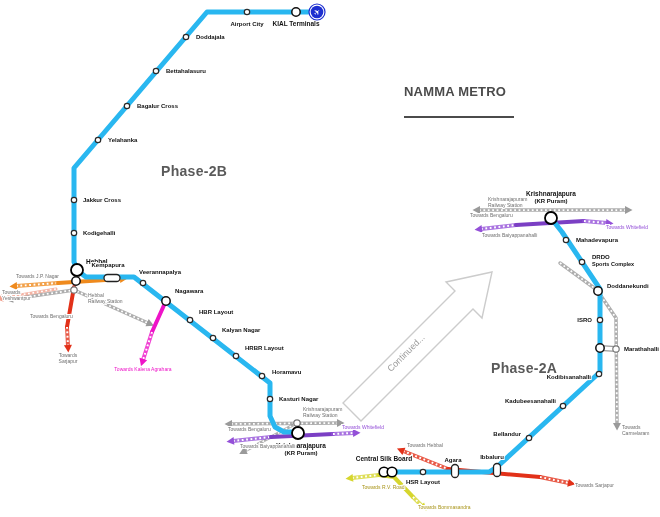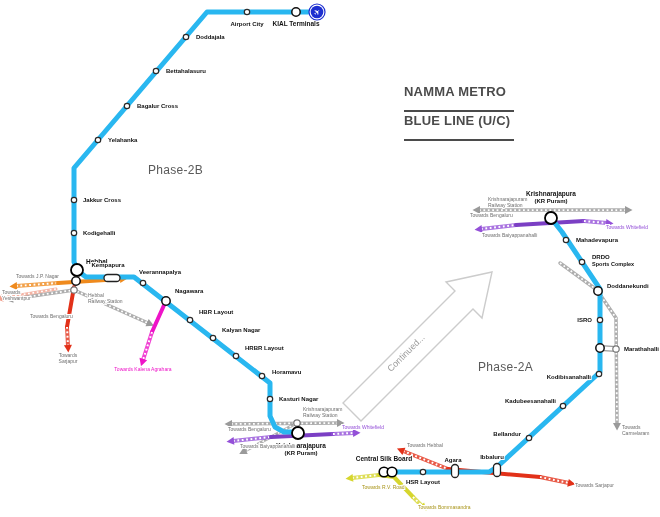--- a/index.html
+++ b/index.html
@@ -1,23 +1,23 @@
 <!DOCTYPE html>
 <html><head>
 <meta charset="utf-8">
 <style>
   html,body{margin:0;padding:0;background:#fff;}
   #stage{position:relative;width:660px;height:517px;background:#ffffff;overflow:hidden;
          font-family:"Liberation Sans",sans-serif;}
   #map{position:absolute;left:0;top:0;}
   .title-block{position:absolute;left:404px;top:85px;color:#4b4b4b;font-weight:bold;
                font-size:13px;line-height:14px;}
-  .title-line{border-bottom:2px solid #4b4b4b;padding-bottom:11px;margin-bottom:2px;
+  .title-line{border-bottom:2px solid #4b4b4b;padding-bottom:17px;margin-bottom:2px;
               width:110px;letter-spacing:0.2px;}
-  .phase-label{position:absolute;font-size:12px;font-weight:normal;color:#5a5a5a;letter-spacing:0.3px;}
+  .phase-label{position:absolute;font-size:14px;font-weight:bold;color:#5a5a5a;letter-spacing:0.3px;margin-left:13px;}
   .continued-label{position:absolute;left:347px;top:348px;width:118px;text-align:center;
                    transform:rotate(-45deg);color:#9a9a9a;font-size:9px;}
 </style>
 </head>
 <body>
 
 <div id="stage">
   <svg id="map" width="660" height="517" viewBox="0 0 660 517">
       <path d="M 12 299 L 74 290 L 148 323" stroke="#9a9a9a" stroke-width="3.5" fill="none" stroke-linejoin="round" stroke-linecap="round" opacity="0.8"></path>
       <path d="M 12 299 L 74 290 L 148 323" stroke="#fff" stroke-width="1.75" fill="none" stroke-dasharray="1.8 2.6" stroke-linejoin="round"></path>
@@ -181,20 +181,19 @@
       <text x="575" y="487" text-anchor="start" font-size="5" font-weight="normal" fill="#6f6f6f" paint-order="stroke" stroke="#ffffff" stroke-width="2.2" font-family="&quot;Liberation Sans&quot;,sans-serif">Towards Sarjapur</text>
       <text x="362" y="489" text-anchor="start" font-size="5" font-weight="normal" fill="#a89418" paint-order="stroke" stroke="#ffffff" stroke-width="2.2" font-family="&quot;Liberation Sans&quot;,sans-serif">Towards R.V. Road</text>
       <text x="418" y="509" text-anchor="start" font-size="5" font-weight="normal" fill="#a89418" paint-order="stroke" stroke="#ffffff" stroke-width="2.2" font-family="&quot;Liberation Sans&quot;,sans-serif">Towards Bommasandra</text>
       <circle cx="317" cy="12" r="8" fill="#fff" stroke="#1d2fd0" stroke-width="1.2"></circle>
       <circle cx="317" cy="12" r="6.3" fill="#1d2fd0"></circle>
       <text x="317" y="15" text-anchor="middle" font-size="8" fill="#fff" font-family="&quot;DejaVu Sans&quot;,sans-serif" transform="rotate(-40 317 12)">✈</text>
     </svg>
 
   <div class="title-block">
     <div class="title-line">NAMMA METRO</div>
-    <div class="title-line">BLUE LINE (U/C)</div>
   </div>
 
   <div class="phase-label" style="left:148px;top:163px;">Phase-2B</div>
   <div class="phase-label" style="left:478px;top:360px;text-align:right;">Phase-2A</div>
 
   <div class="continued-label">Continued...</div>
 </div>
 
 </body></html>

